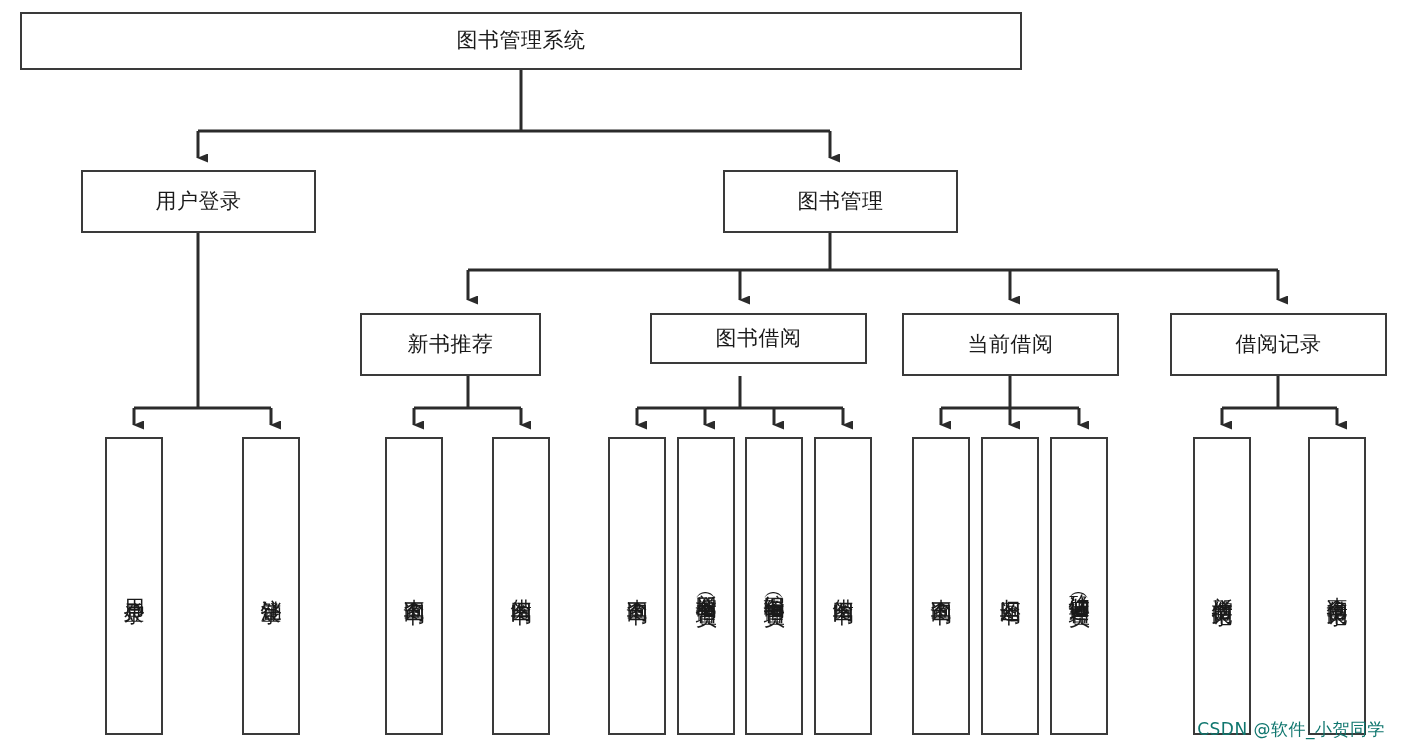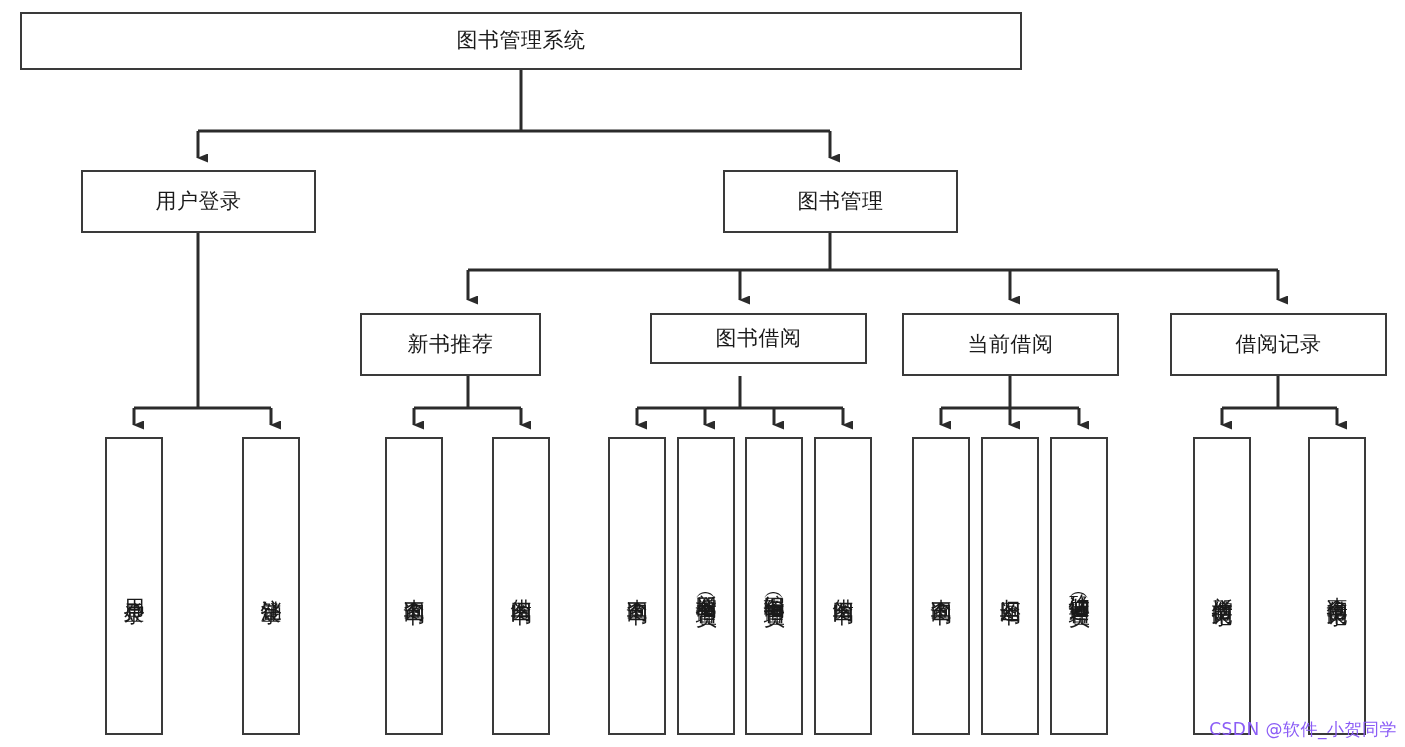--- a/index.html
+++ b/index.html
@@ -49,24 +49,24 @@
   .node-v .label {
     writing-mode: vertical-rl;
     text-orientation: upright;
     font-size: 21px;
     line-height: 1.35;
     letter-spacing: 2px;
     white-space: nowrap;
   }
   #watermark {
     position: absolute;
-    right: 8px;
+    right: 20px;
     bottom: 6px;
     font-size: 17px;
-    color: #8b5cf6;
+    color: #0f766e;
     white-space: nowrap;
     letter-spacing: 0.5px;
   }
 </style>
 </head>
 <body>
 
 <div id="canvas">
 
   <svg class="edges" viewBox="0 0 1405 747">

